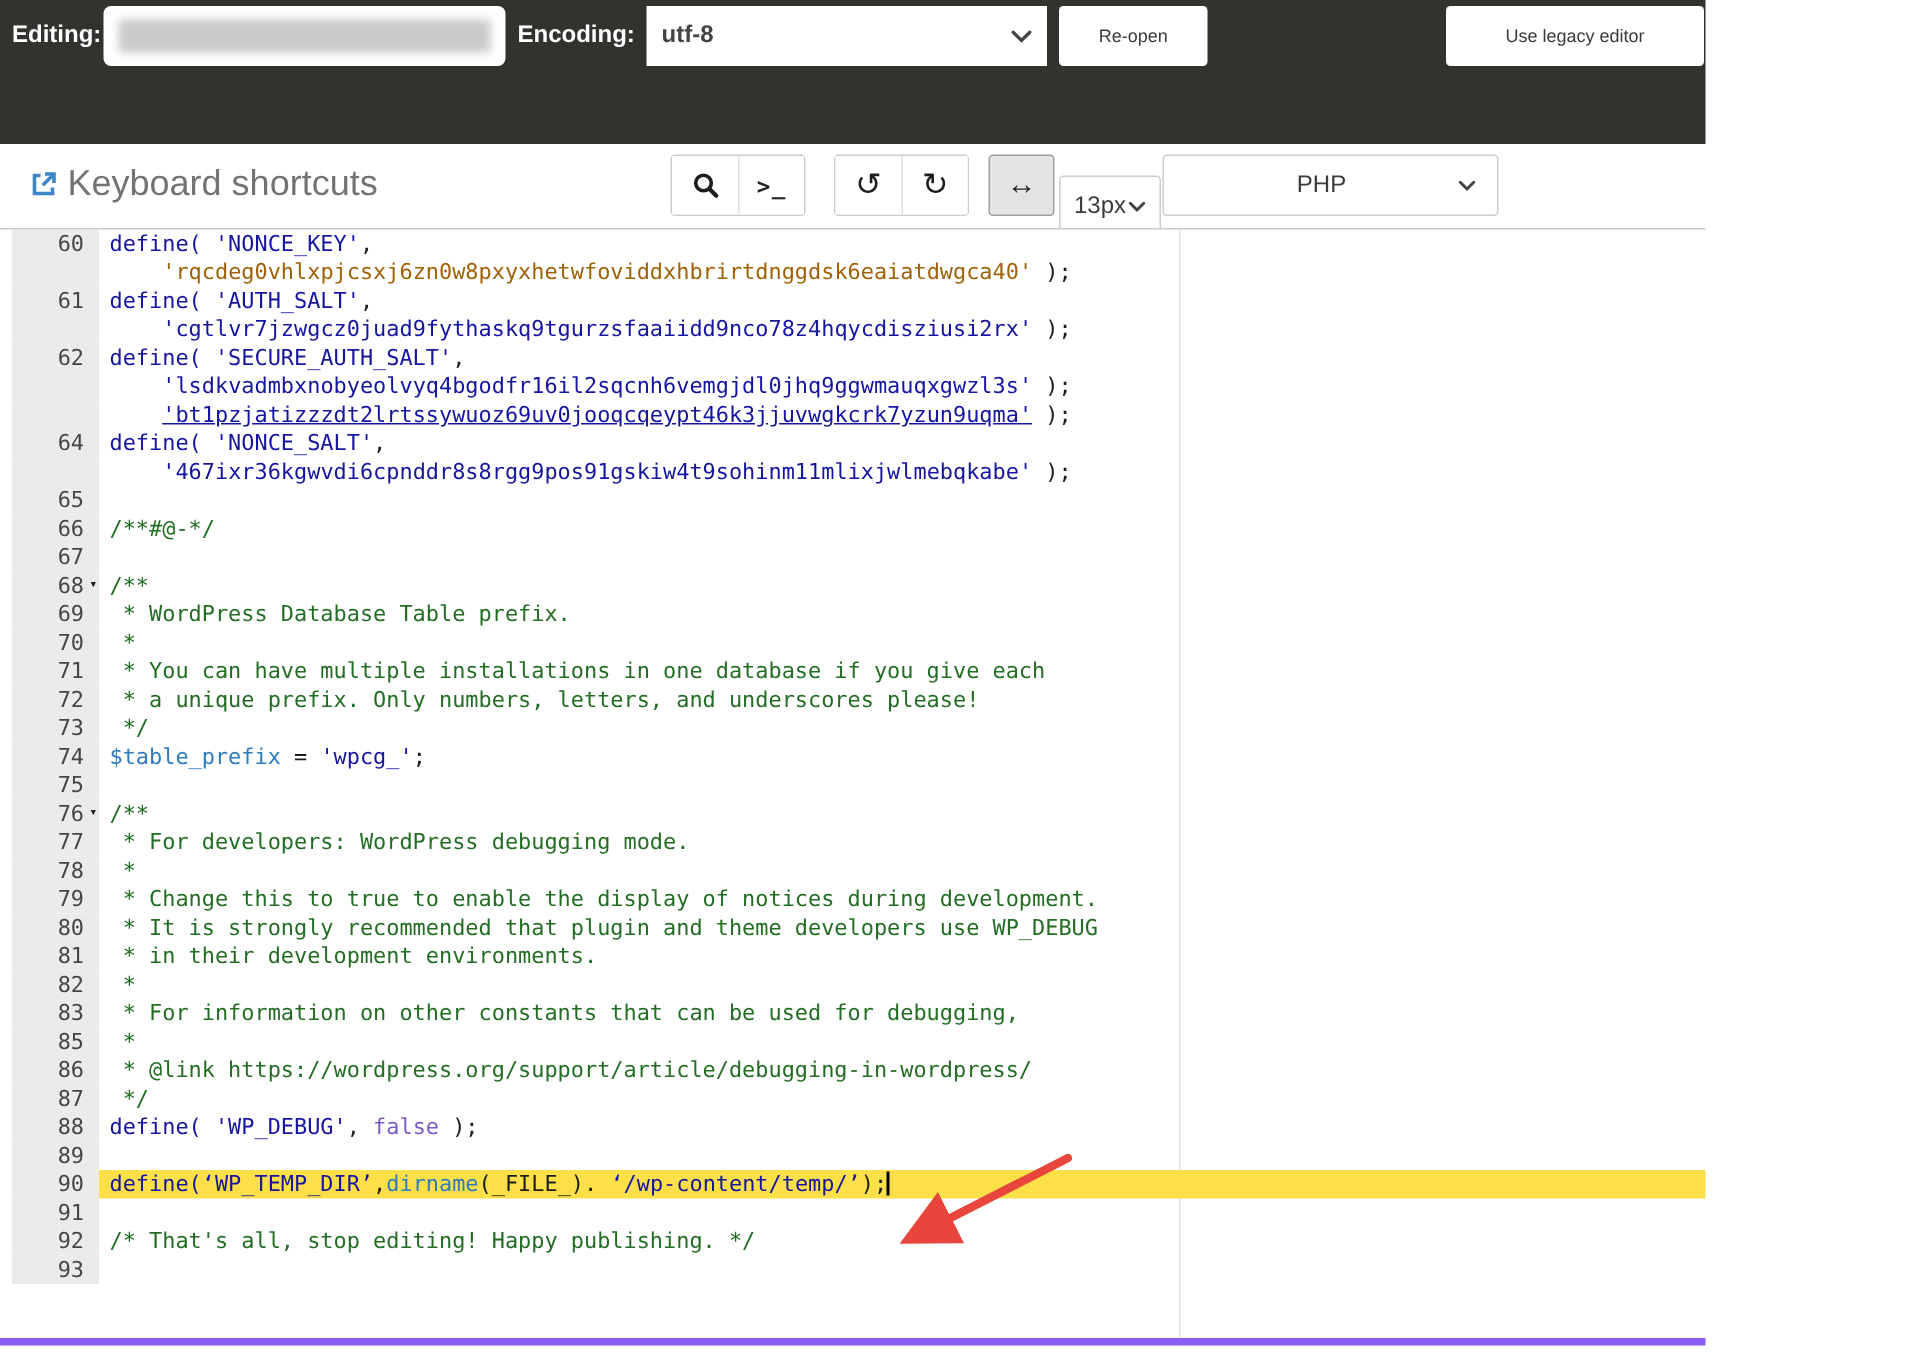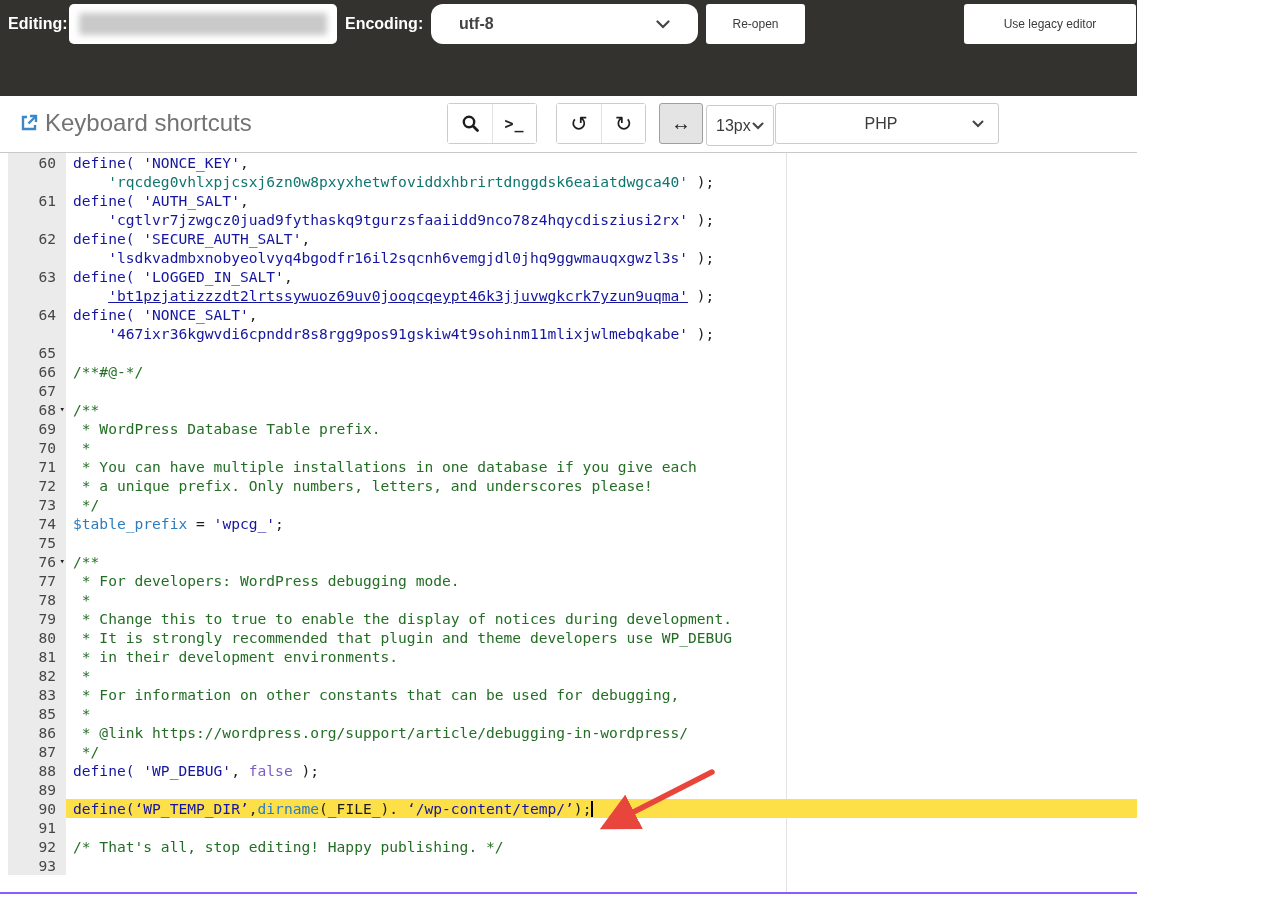--- a/index.html
+++ b/index.html
@@ -7,45 +7,45 @@
   .page{position:relative;width:1137px;height:913px;overflow:hidden;background:#ffffff;}
 
   
   .topbar{position:absolute;left:0;top:0;width:1286px;height:96px;background:#34322e;}
   .topbar .lbl{position:absolute;color:#ffffff;font-weight:bold;font-size:16px;top:15px;}
   .lbl-editing{left:8px;}
   .lbl-encoding{left:345px;}
   .filebox{position:absolute;left:70px;top:5px;width:266px;height:38px;background:#ffffff;border-radius:4px;box-shadow:0 0 0 1px #ffffff;}
   .filebox .blurbar{position:absolute;left:9px;top:8px;right:9px;bottom:8px;background:#c9c9c9;border-radius:2px;filter:blur(3px);}
   .select{background:#ffffff;border:1px solid #cccccc;border-radius:3px;display:flex;align-items:center;justify-content:space-between;box-sizing:border-box;color:#3b3b3b;font-size:16px;}
-  .enc-select{position:absolute;left:431px;top:4px;width:267px;height:40px;padding:0 28px;border:none;border-radius:12px;font-weight:bold;color:#444;}
+  .enc-select{position:absolute;left:431px;top:4px;width:267px;height:40px;padding:0 10px;border:none;border-radius:0;font-weight:bold;color:#444;}
   .btn{position:absolute;border:none;border-radius:3px;font-size:12px;font-family:"Liberation Sans",sans-serif;cursor:pointer;}
   .btn-white{background:#ffffff;color:#3b3b3b;}
   .btn-reopen{left:706px;top:4px;width:99px;height:40px;}
   .btn-legacy{left:964px;top:4px;width:172px;height:40px;}
   .btn-save{left:1153px;top:4px;width:150px;height:40px;background:#3d87c8;color:#ffffff;font-weight:bold;}
   .btn-close{left:1224px;top:48px;width:80px;height:39px;text-align:left;padding-left:18px;}
 
   
   .toolbar{position:absolute;left:0;top:96px;width:1286px;height:56px;background:#ffffff;}
   .kbd-link{position:absolute;left:20px;top:13px;display:flex;align-items:center;gap:7px;color:#737373;font-size:24px;text-decoration:none;cursor:pointer;}
   .btn-grp{position:absolute;top:7px;display:flex;border:1px solid #cccccc;border-radius:3px;background:#fff;}
   .tb-btn{width:44px;height:39px;display:flex;align-items:center;justify-content:center;background:#ffffff;border:none;border-left:1px solid #e2e2e2;cursor:pointer;color:#222;box-sizing:border-box;}
   .tb-btn:first-child{border-left:none;}
   .grp-search{left:447px;}
   .grp-undo{left:556px;}
   .wrap-btn{position:absolute;left:659px;top:7px;width:44px;height:41px;background:#e4e4e4;border:1px solid #9f9f9f;border-radius:3px;display:flex;align-items:center;justify-content:center;font-size:20px;color:#222;cursor:pointer;}
-  .size-select{position:absolute;left:706px;top:9px;width:68px;height:41px;padding:0 9px;font-size:16px;align-items:center;}
+  .size-select{position:absolute;left:706px;top:21px;width:68px;height:41px;padding:0 9px;font-size:16px;align-items:center;}
   .lang-select{position:absolute;left:775px;top:7px;width:224px;height:41px;padding:0 14px;font-size:16px;}
   .lang-select .val{flex:1;text-align:center;}
   .uglyph{font-size:21px;line-height:1;color:#1d1d1d;}
   .term-glyph{font-family:"DejaVu Sans Mono",monospace;font-weight:bold;font-size:15px;letter-spacing:1px;}
 
   
-  .editor{position:absolute;left:0;top:152px;width:1286px;height:739px;background:#ffffff;border-top:1px solid #c9c9c9;border-bottom:2px solid #8b5cf6;overflow:hidden;}
+  .editor{position:absolute;left:0;top:152px;width:1286px;height:739px;background:#ffffff;border-top:1px solid #c9c9c9;border-bottom:5px solid #8b5cf6;overflow:hidden;}
   .print-margin{position:absolute;left:786px;top:0;width:1px;height:100%;background:#e3e3e3;}
   .rows{position:absolute;left:0;top:0;width:100%;}
   .row{display:flex;height:19px;line-height:19px;font-family:"DejaVu Sans Mono",monospace;font-size:14.6px;white-space:pre;position:relative;}
   .gut{flex:0 0 58px;margin-left:8px;background:#ebebeb;color:#464646;text-align:right;padding-right:10px;box-sizing:border-box;position:relative;user-select:none;}
   .code{flex:1;padding-left:7px;position:relative;}
   .row.active .code{background:#fde047;}
   .fold-caret{position:absolute;right:1px;top:0px;font-size:9px;color:#222;}
   .cursor-bar{display:inline-block;width:2px;height:16px;background:#000;vertical-align:-3px;margin-left:0px;}
   .ibeam{position:absolute;left:1216px;top:428px;color:#e2e2e2;font-family:"DejaVu Serif",serif;font-size:18px;pointer-events:none;}
 
@@ -123,26 +123,25 @@
       <svg class="chev" width="12" height="8" viewBox="0 0 12 8">
           <path d="M1.5 1.5 L6 6 L10.5 1.5" stroke="#444" stroke-width="2" fill="none" stroke-linecap="round"></path>
         </svg>
     </div>
   </div>
 
   <div class="editor">
     <div class="print-margin"></div>
     <div class="rows" id="rows">
         <div class="row"><span class="gut">60</span><span class="code"><span style="color: rgb(21, 21, 159);">define( 'NONCE_KEY'</span><span style="color: rgb(28, 28, 28);">,</span></span></div>
-        <div class="row"><span class="gut"></span><span class="code"><span style="color: rgb(28, 28, 28);">    </span><span style="color: #0f766e;">'rqcdeg0vhlxpjcsxj6zn0w8pxyxhetwfoviddxhbrirtdnggdsk6eaiatdwgca40'</span><span style="color: rgb(28, 28, 28);"> );</span></span></div>
+        <div class="row"><span class="gut"></span><span class="code"><span style="color: rgb(28, 28, 28);">    </span><span style="color: #a16207;">'rqcdeg0vhlxpjcsxj6zn0w8pxyxhetwfoviddxhbrirtdnggdsk6eaiatdwgca40'</span><span style="color: rgb(28, 28, 28);"> );</span></span></div>
         <div class="row"><span class="gut">61</span><span class="code"><span style="color: rgb(21, 21, 159);">define( 'AUTH_SALT'</span><span style="color: rgb(28, 28, 28);">,</span></span></div>
         <div class="row"><span class="gut"></span><span class="code"><span style="color: rgb(28, 28, 28);">    </span><span style="color: rgb(21, 21, 159);">'cgtlvr7jzwgcz0juad9fythaskq9tgurzsfaaiidd9nco78z4hqycdisziusi2rx'</span><span style="color: rgb(28, 28, 28);"> );</span></span></div>
         <div class="row"><span class="gut">62</span><span class="code"><span style="color: rgb(21, 21, 159);">define( 'SECURE_AUTH_SALT'</span><span style="color: rgb(28, 28, 28);">,</span></span></div>
         <div class="row"><span class="gut"></span><span class="code"><span style="color: rgb(28, 28, 28);">    </span><span style="color: rgb(21, 21, 159);">'lsdkvadmbxnobyeolvyq4bgodfr16il2sqcnh6vemgjdl0jhq9ggwmauqxgwzl3s'</span><span style="color: rgb(28, 28, 28);"> );</span></span></div>
-        <div class="row"><span class="gut">63</span><span class="code"><span style="color: rgb(21, 21, 159);">define( 'LOGGED_IN_SALT'</span><span style="color: rgb(28, 28, 28);">,</span></span></div>
         <div class="row"><span class="gut"></span><span class="code"><span style="color: rgb(28, 28, 28);">    </span><span style="color: rgb(21, 21, 159); text-decoration: underline;">'bt1pzjatizzzdt2lrtssywuoz69uv0jooqcqeypt46k3jjuvwgkcrk7yzun9uqma'</span><span style="color: rgb(28, 28, 28);"> );</span></span></div>
         <div class="row"><span class="gut">64</span><span class="code"><span style="color: rgb(21, 21, 159);">define( 'NONCE_SALT'</span><span style="color: rgb(28, 28, 28);">,</span></span></div>
         <div class="row"><span class="gut"></span><span class="code"><span style="color: rgb(28, 28, 28);">    </span><span style="color: rgb(21, 21, 159);">'467ixr36kgwvdi6cpnddr8s8rgg9pos91gskiw4t9sohinm11mlixjwlmebqkabe'</span><span style="color: rgb(28, 28, 28);"> );</span></span></div>
         <div class="row"><span class="gut">65</span><span class="code"></span></div>
         <div class="row"><span class="gut">66</span><span class="code"><span style="color: rgb(35, 110, 36);">/**#@-*/</span></span></div>
         <div class="row"><span class="gut">67</span><span class="code"></span></div>
         <div class="row"><span class="gut">68<span class="fold-caret">▾</span></span><span class="code"><span style="color: rgb(35, 110, 36);">/**</span></span></div>
         <div class="row"><span class="gut">69</span><span class="code"><span style="color: rgb(35, 110, 36);"> * WordPress Database Table prefix.</span></span></div>
         <div class="row"><span class="gut">70</span><span class="code"><span style="color: rgb(35, 110, 36);"> *</span></span></div>
         <div class="row"><span class="gut">71</span><span class="code"><span style="color: rgb(35, 110, 36);"> * You can have multiple installations in one database if you give each</span></span></div>

